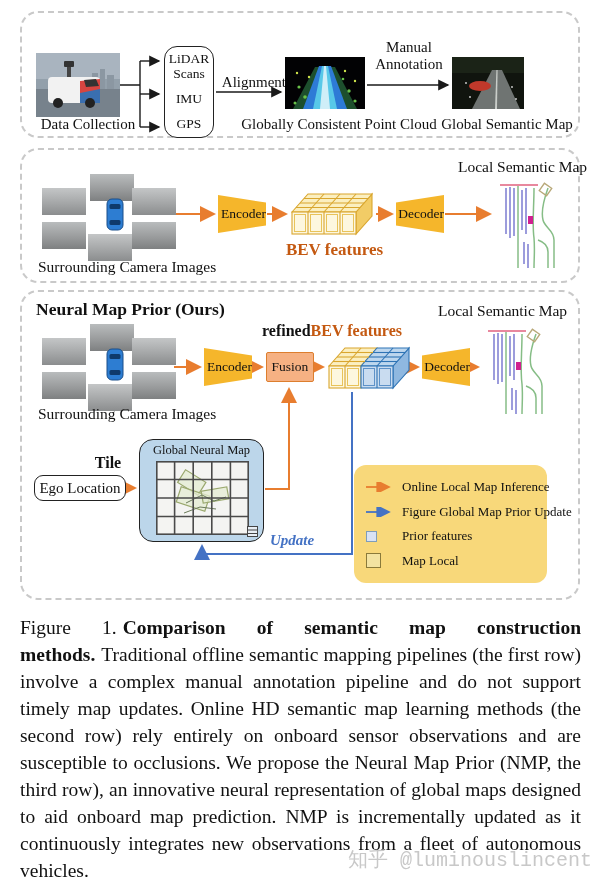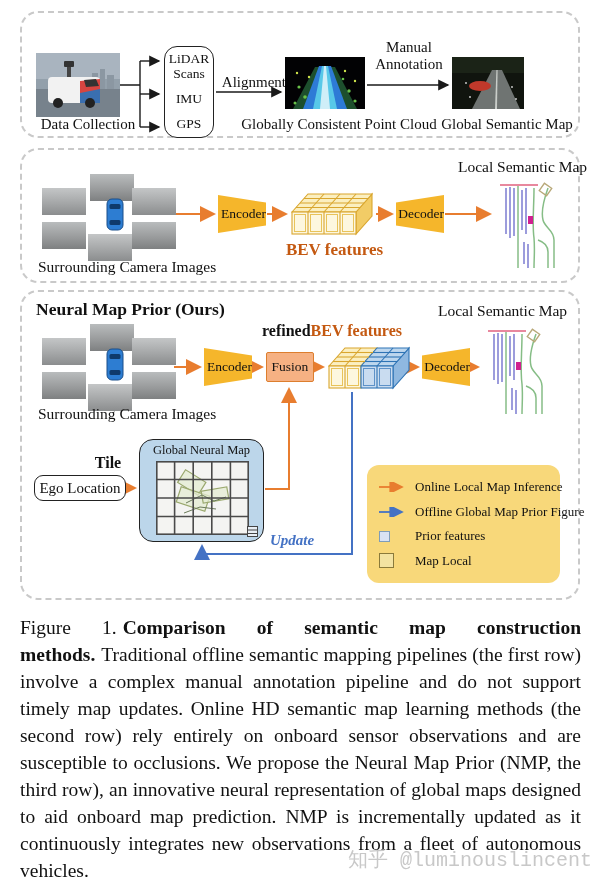--- a/index.html
+++ b/index.html
@@ -67,21 +67,21 @@
     display:flex; align-items:center; justify-content:center; font-size:15px; color:#111;
   }
   .prior-box {
     position:absolute; left:117px; top:147px; width:125px; height:103px;
     background:#BCD6EA; border:1.5px solid #222; border-radius:14px;
   }
   .prior-title { position:absolute; left:0; top:3px; width:100%; text-align:center; font-size:12.5px; color:#111; }
   .update-lbl { position:absolute; left:235px; top:240px; width:70px; text-align:center;
                 font-weight:bold; font-size:15px; color:#4472C4;font-style:italic; }
   .legend {
-    position:absolute; left:345px; top:173px; width:193px; height:118px;
+    position:absolute; left:332px; top:173px; width:193px; height:118px;
     background:#F8D87A; border-radius:12px;
     display:flex; flex-direction:column; justify-content:space-around;
     padding:10px 10px 10px 12px;
     text-align:right;
   }
   .legend-row { display:flex; align-items:center; gap:8px; }
   .legend-icon { width:28px; display:flex; align-items:center; justify-content:flex-start; flex:0 0 28px; }
   .legend-text { font-size:13px; color:#111; white-space:nowrap; }
   .sq-prior { width:11px; height:11px; background:#D9E2F3; border:1px solid #7F9DB9; }
   .sq-tile  { width:15px; height:15px; background:#F3E3A1; border:1px solid #8a7a3a; }
@@ -423,21 +423,21 @@
             </svg>
         </span>
         <span class="legend-text">Online Local Map Inference</span>
       </div>
       <div class="legend-row">
         <span class="legend-icon">
           <svg width="26" height="10" viewBox="0 0 26 10">
               <line x1="0" y1="5" x2="23" y2="5" stroke="#4472C4" stroke-width="1.8" marker-end="url(#arrB)"></line>
             </svg>
         </span>
-        <span class="legend-text">Offline Global Map Prior Figure</span>
+        <span class="legend-text">Figure Global Map Prior Update</span>
       </div>
       <div class="legend-row">
         <span class="legend-icon">
             <span class="sq-prior"></span>
           </span>
         <span class="legend-text">Prior features</span>
       </div>
       <div class="legend-row">
         <span class="legend-icon">
             <span class="sq-tile"></span>

